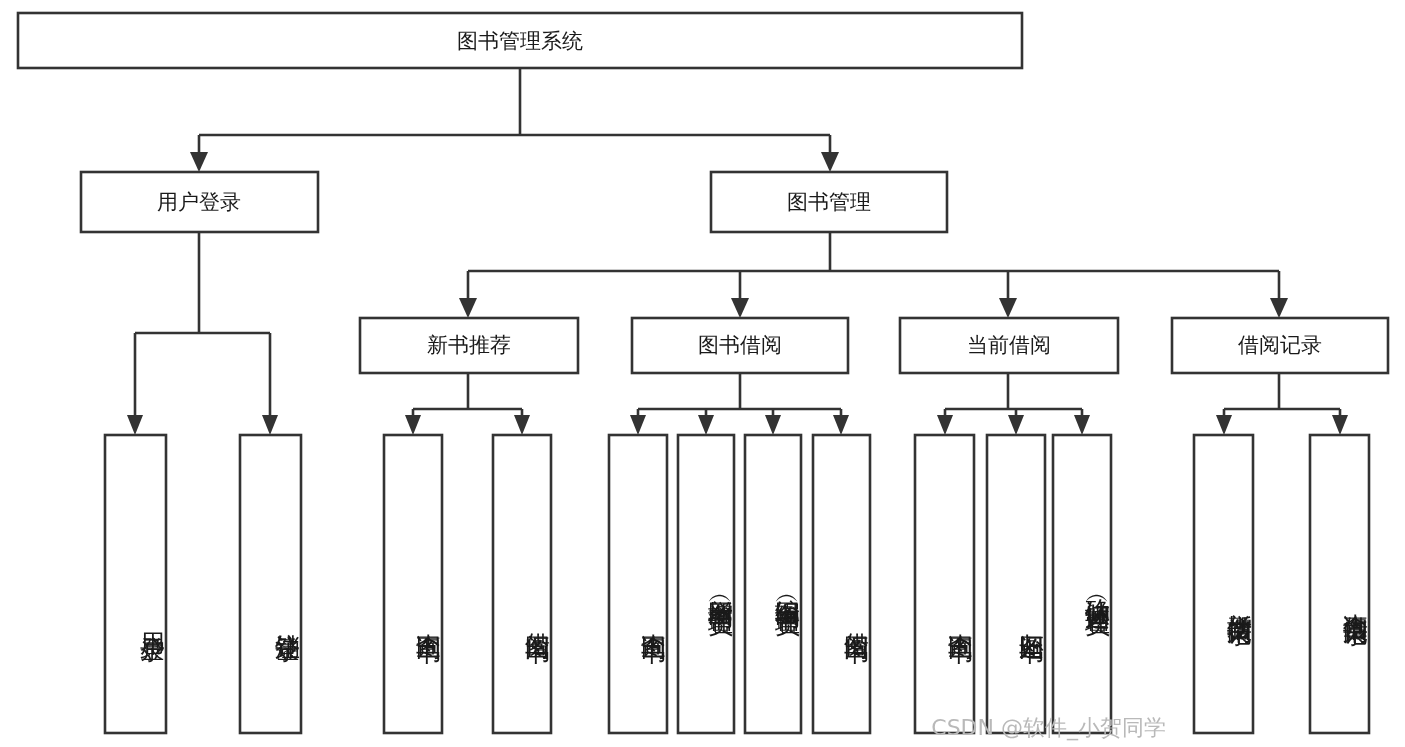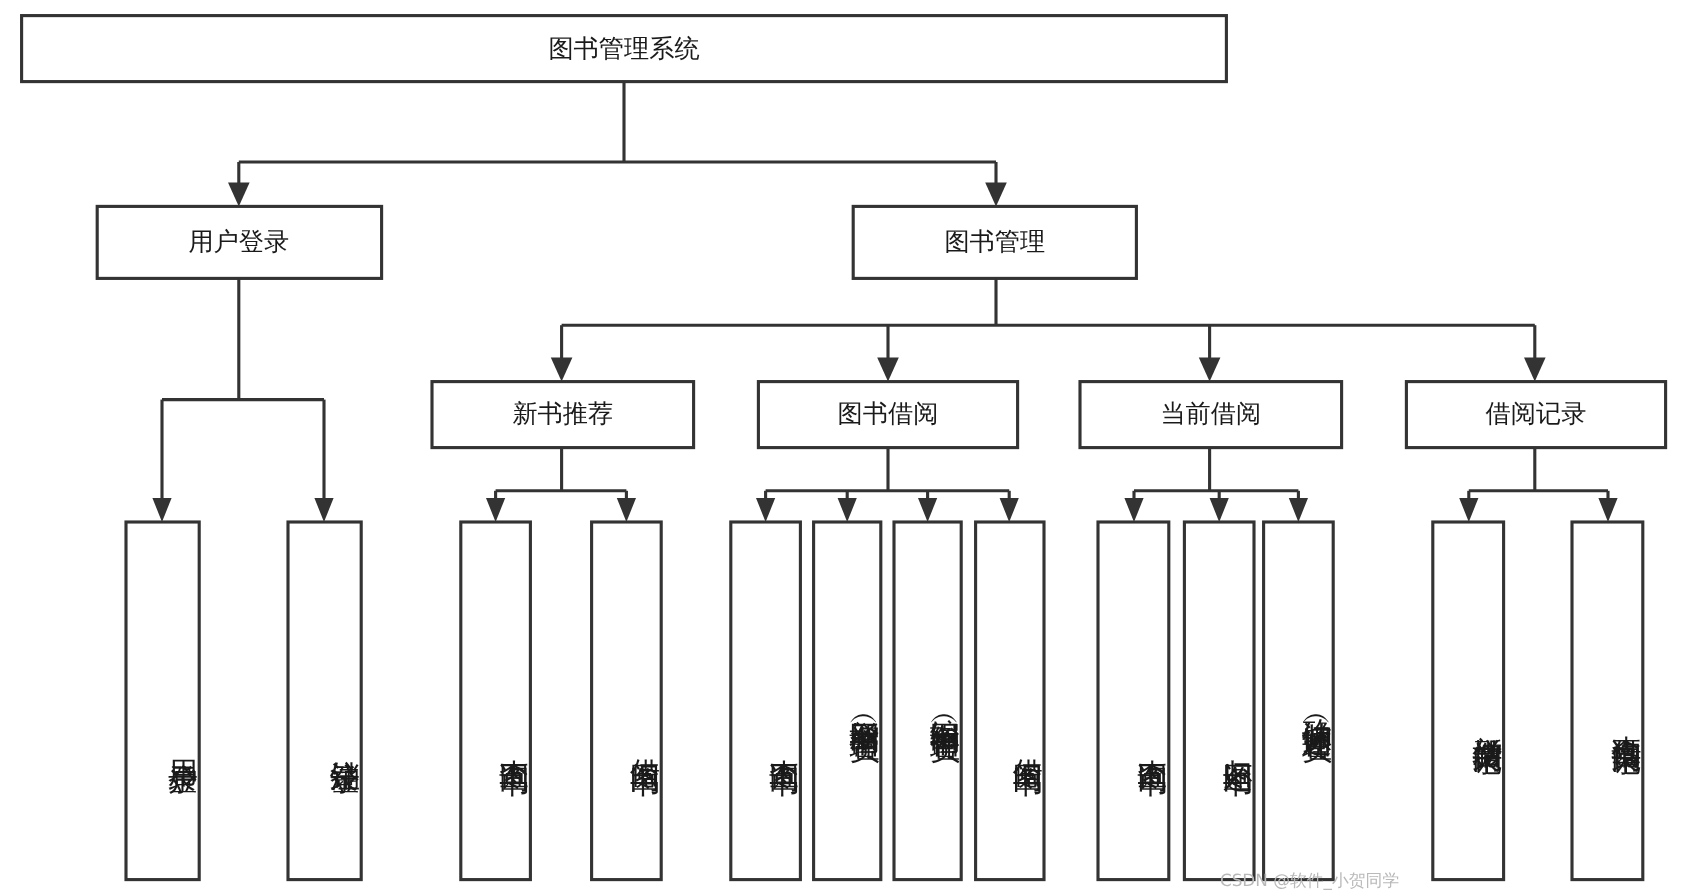--- a/index.html
+++ b/index.html
@@ -60,21 +60,21 @@
     display: flex;
     align-items: flex-start;
     justify-content: center;
     pointer-events: none;
   }
   .watermark {
     position: absolute;
     right: 8px;
     bottom: 4px;
     font-family: "DejaVu Sans", "Liberation Sans", sans-serif;
-    font-size: 14px;
+    font-size: 22px;
     color: #b9b9b9;
     white-space: nowrap;
     text-align: center;
   }
 </style>
 </head>
 <body>
 
 <div id="diagram-root">
 

